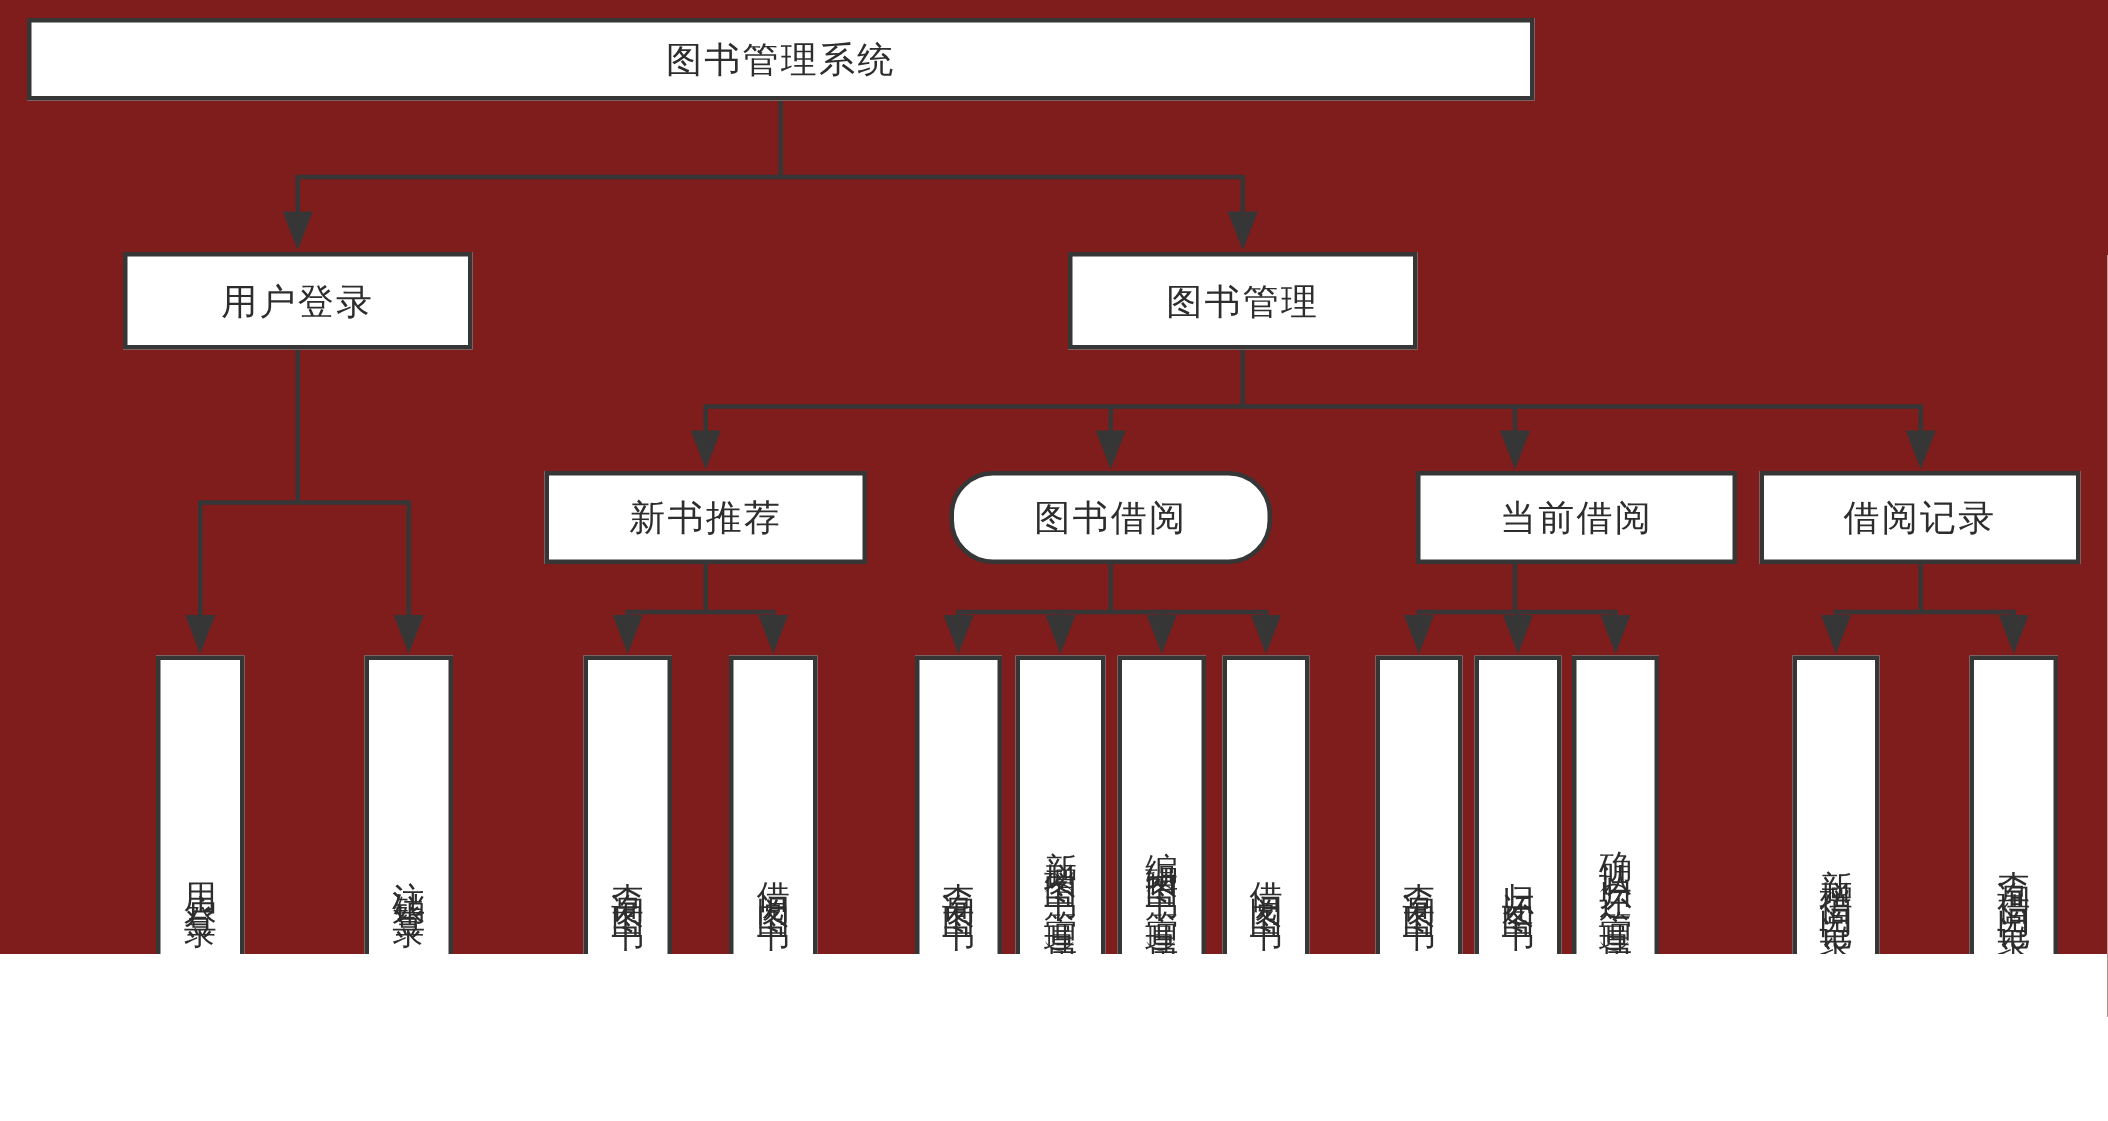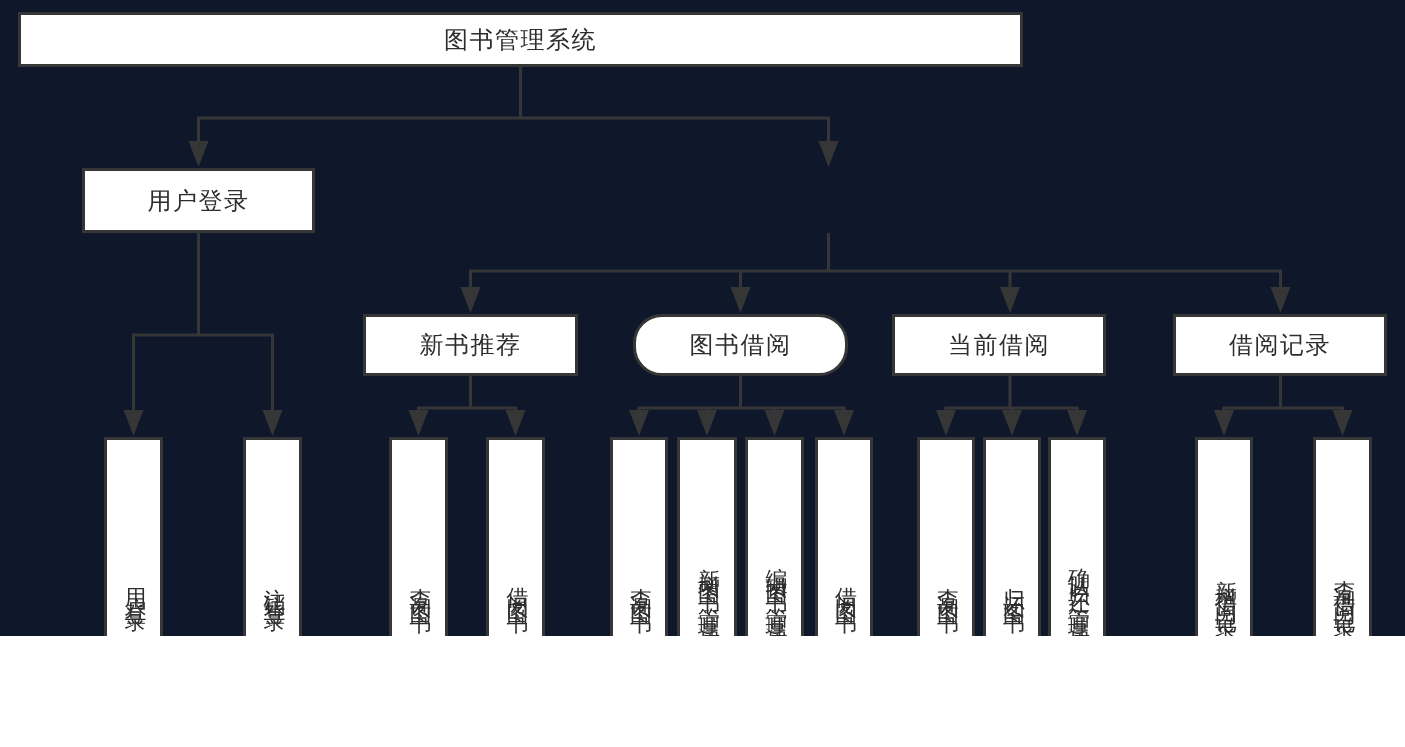--- a/index.html
+++ b/index.html
@@ -1,22 +1,22 @@
 <!DOCTYPE html>
 <html><head>
 <meta charset="utf-8">
 <title>图书管理系统</title>
 <style>
   html,body{margin:0;padding:0;background:#fff;}
   .canvas{
     position:relative;
     width:1405px;height:636px;
-    background:#0f172a;
+    background:#7f1d1d;
     overflow:hidden;
-    font-family:Liberation Mono, monospace;
+    font-family:Liberation Serif, serif;
   }
   .connectors{position:absolute;left:0;top:0;z-index:0;}
   .node{
     position:absolute;
     box-sizing:border-box;
     background:#ffffff;
     border:3px solid #363636;
     display:flex;
     align-items:center;
     justify-content:center;
@@ -40,21 +40,21 @@
   
   .n-root{left:18px;top:12px;width:1005px;height:55px;}
   
   .n-l2{top:168px;height:65px;width:233px;}
   .n-user{left:82px;}
   .n-mgmt{left:712px;}
   
   .n-l3{top:314px;height:62px;width:215px;}
   .n-rec{left:363px;}
   .n-bor{left:633px;border-radius:29px;}
-  .n-cur{left:892px;width:214px;justify-content:center;}
+  .n-cur{left:944px;width:214px;justify-content:center;}
   .n-his{left:1173px;width:214px;}
   
   .leaf{top:437px;height:298px;}
   .a1{left:104px;width:59px;}
   .a2{left:243px;width:59px;}
   .b1{left:389px;width:59px;}
   .b2{left:486px;width:59px;}
   .c1{left:610px;width:58px;}
   .c2{left:677px;width:60px;}
   .c3{left:745px;width:59px;}
@@ -148,20 +148,23 @@
     </g>
   </svg>
 
   <div class="node n-root">
     <span class="hlabel">图书管理系统</span>
   </div>
 
   <div class="node n-l2 n-user">
     <span class="hlabel">用户登录</span>
   </div>
+  <div class="node n-l2 n-mgmt">
+    <span class="hlabel">图书管理</span>
+  </div>
 
   <div class="node n-l3 n-rec">
     <span class="hlabel">新书推荐</span>
   </div>
   <div class="node n-l3 n-bor">
     <span class="hlabel">图书借阅</span>
   </div>
   <div class="node n-l3 n-cur">
     <span class="hlabel">当前借阅</span>
   </div>

